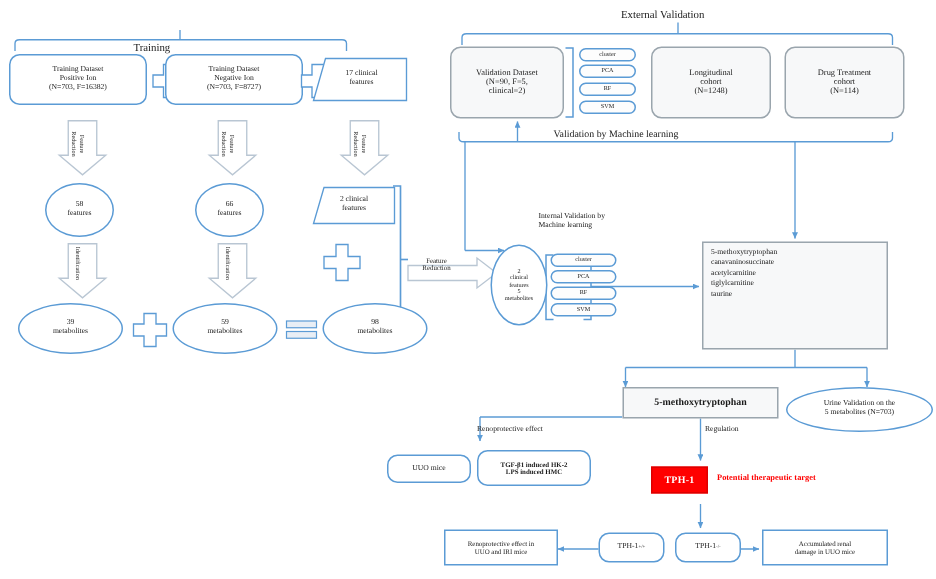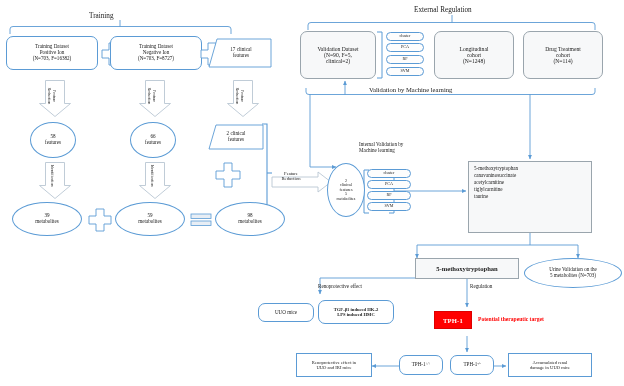--- a/index.html
+++ b/index.html
@@ -114,22 +114,22 @@
 
       <path d="M467,278 L467,307" marker-end="url(#ah)"></path>
 
       <path d="M467,336 L467,352" marker-end="url(#ah)"></path>
 
       <path d="M399,366 L372,366" marker-end="url(#ah)"></path>
       <path d="M479,366 L506,366" marker-end="url(#ah)"></path>
     </g>
   </svg>
 
-  <div class="txt f7" style="left:89px; top:12px;">Training</div>
-  <div class="txt f7" style="left:414px; top:6px;">External Regulation</div>
+  <div class="txt f7" style="left:89px; top:28px;">Training</div>
+  <div class="txt f7" style="left:414px; top:6px;">External Validation</div>
   <div class="txt f65" style="left:369px; top:86px;">Validation by Machine learning</div>
 
   <div class="node rrect f5" style="left:6px; top:36px; width:92px; height:34px;">
     <span class="multiline">Training Dataset<br>Positive Ion<br>(N=703, F=16382)</span>
   </div>
 
   <div class="plus" style="left:101px; top:42px;">
     <svg width="24" height="24" style="position:static;">
       <path d="M8,1 L16,1 L16,8 L23,8 L23,16 L16,16 L16,23 L8,23 L8,16 L1,16 L1,8 L8,8 Z" fill="#ffffff" stroke="#5b9bd5" stroke-width="0.9"></path>
     </svg>

